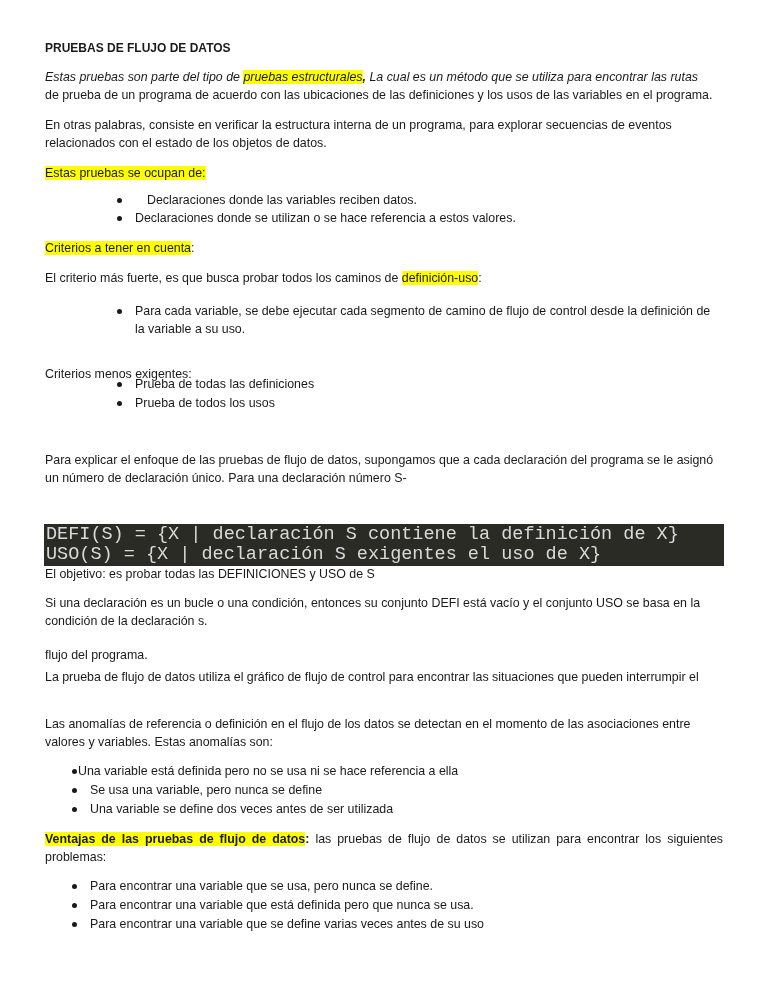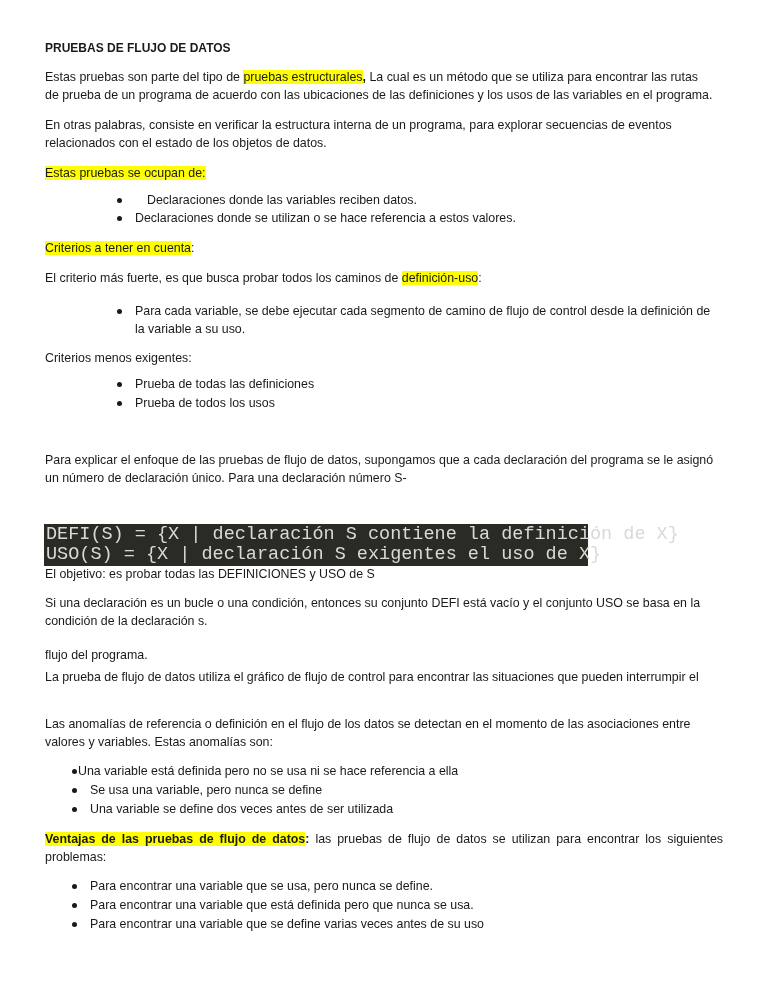--- a/index.html
+++ b/index.html
@@ -8,51 +8,51 @@
       font-family: "Liberation Sans", sans-serif; color: #1a1a1a;
       font-size: 12.4px;
     }
     .line { position: absolute; left: 45px; white-space: nowrap; line-height: 16px; }
     .hl { background: #ffff00; }
     .bold { font-weight: bold; }
     .title { font-weight: bold; font-size: 12px; }
     .bullet-row { position: absolute; white-space: nowrap; line-height: 16px; }
     .bullet { position: absolute; width: 5px; height: 5px; border-radius: 50%; background: #1a1a1a; }
     .code {
-      position: absolute; left: 44px; top: 524px; width: 544px; height: 42px;
+      position: absolute; left: 44px; top: 524px; width: 680px; height: 42px;
       background: #2b2b26; color: #d9d9d9;
       font-family: "Liberation Mono", monospace; font-size: 18.5px; line-height: 20px;
       padding: 1px 0 0 2px; box-sizing: border-box; white-space: pre;
     }
     .justify { text-align: justify; text-align-last: justify; width: 678px; }
   </style>
 </head>
 <body>
 
 <div class="line title" style="top:40px;text-align:right;">PRUEBAS DE FLUJO DE DATOS</div>
 
-<div class="line" style="top:69px;"><span>Estas pruebas son parte del tipo de </span><span class="hl">pruebas estructurales</span><span class="bold">,</span><span> La cual es un método que se utiliza para encontrar las rutas</span></div>
+<div class="line" style="top:69px;font-style:italic;"><span>Estas pruebas son parte del tipo de </span><span class="hl">pruebas estructurales</span><span class="bold">,</span><span> La cual es un método que se utiliza para encontrar las rutas</span></div>
 <div class="line" style="top:87px;">de prueba de un programa de acuerdo con las ubicaciones de las definiciones y los usos de las variables en el programa.</div>
 
 <div class="line" style="top:117px;">En otras palabras, consiste en verificar la estructura interna de un programa, para explorar secuencias de eventos</div>
 <div class="line" style="top:135px;">relacionados con el estado de los objetos de datos.</div>
 
 <div class="line" style="top:165px;"><span class="hl">Estas pruebas se ocupan de:</span></div>
 <div class="bullet" style="left:117px; top:198px;"></div>
 <div class="bullet-row" style="left:147px; top:192px;">Declaraciones donde las variables reciben datos.</div>
 <div class="bullet" style="left:117px; top:216px;"></div>
 <div class="bullet-row" style="left:135px; top:210px;">Declaraciones donde se utilizan o se hace referencia a estos valores.</div>
 
 <div class="line" style="top:240px;"><span class="hl">Criterios a tener en cuenta</span><span>:</span></div>
 <div class="line" style="top:270px;"><span>El criterio más fuerte, es que busca probar todos los caminos de </span><span class="hl">definición-uso</span><span>:</span></div>
 <div class="bullet" style="left:117px; top:309px;"></div>
 <div class="bullet-row" style="left:135px; top:303px;">Para cada variable, se debe ejecutar cada segmento de camino de flujo de control desde la definición de</div>
 <div class="bullet-row" style="left:135px; top:321px;">la variable a su uso.</div>
 
-<div class="line" style="top:350px;">Criterios menos exigentes:</div>
+<div class="line" style="top:366px;">Criterios menos exigentes:</div>
 <div class="bullet" style="left:117px; top:382px;"></div>
 <div class="bullet-row" style="left:135px; top:376px;">Prueba de todas las definiciones</div>
 <div class="bullet" style="left:117px; top:401px;"></div>
 <div class="bullet-row" style="left:135px; top:395px;">Prueba de todos los usos</div>
 
 <div class="line" style="top:452px;">Para explicar el enfoque de las pruebas de flujo de datos, supongamos que a cada declaración del programa se le asignó</div>
 <div class="line" style="top:470px;">un número de declaración único. Para una declaración número S-</div>
 
 <div class="code"><div>DEFI(S) = {X | declaración S contiene la definición de X}</div><div>USO(S) = {X | declaración S exigentes el uso de X}</div></div>
 

